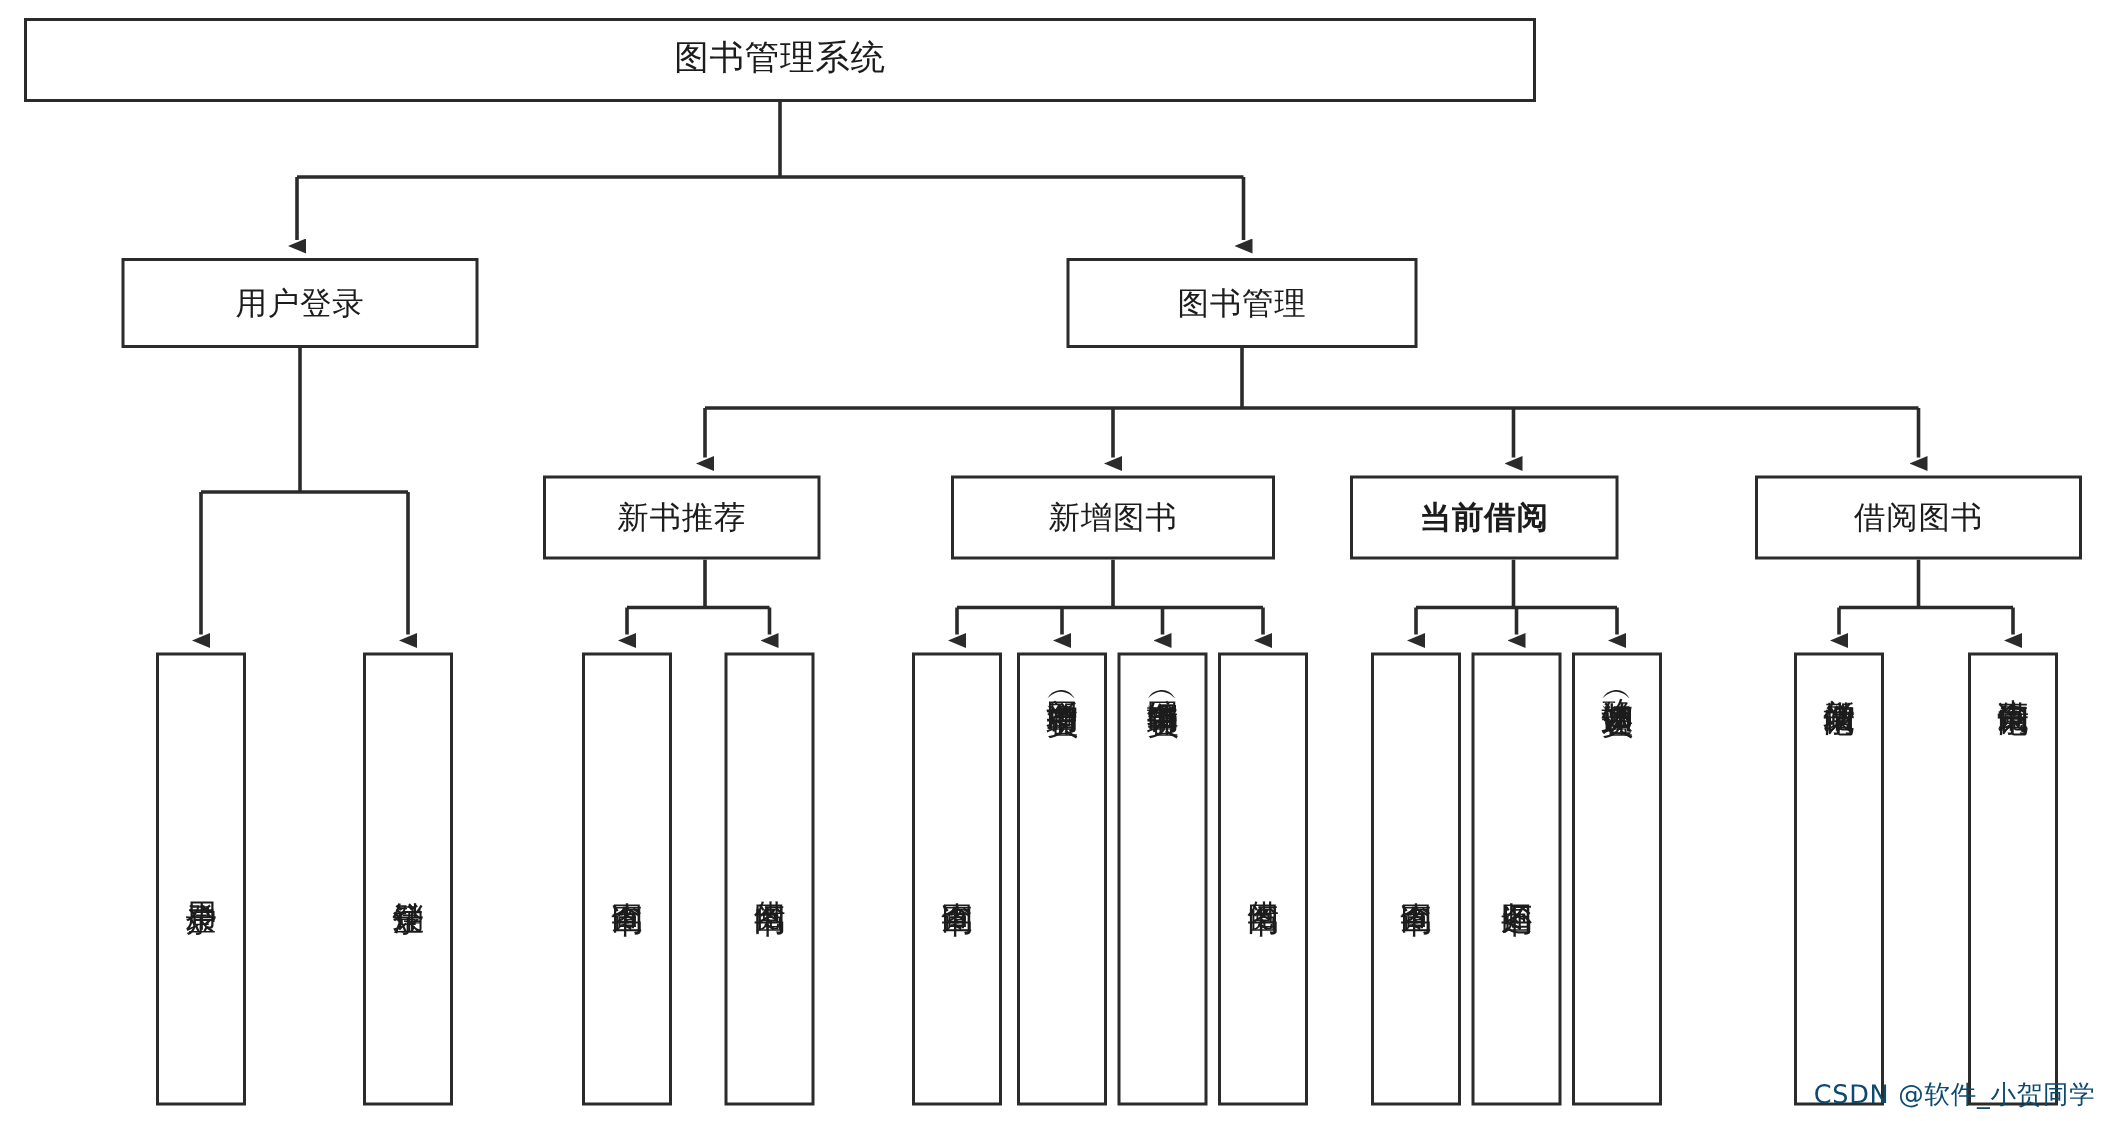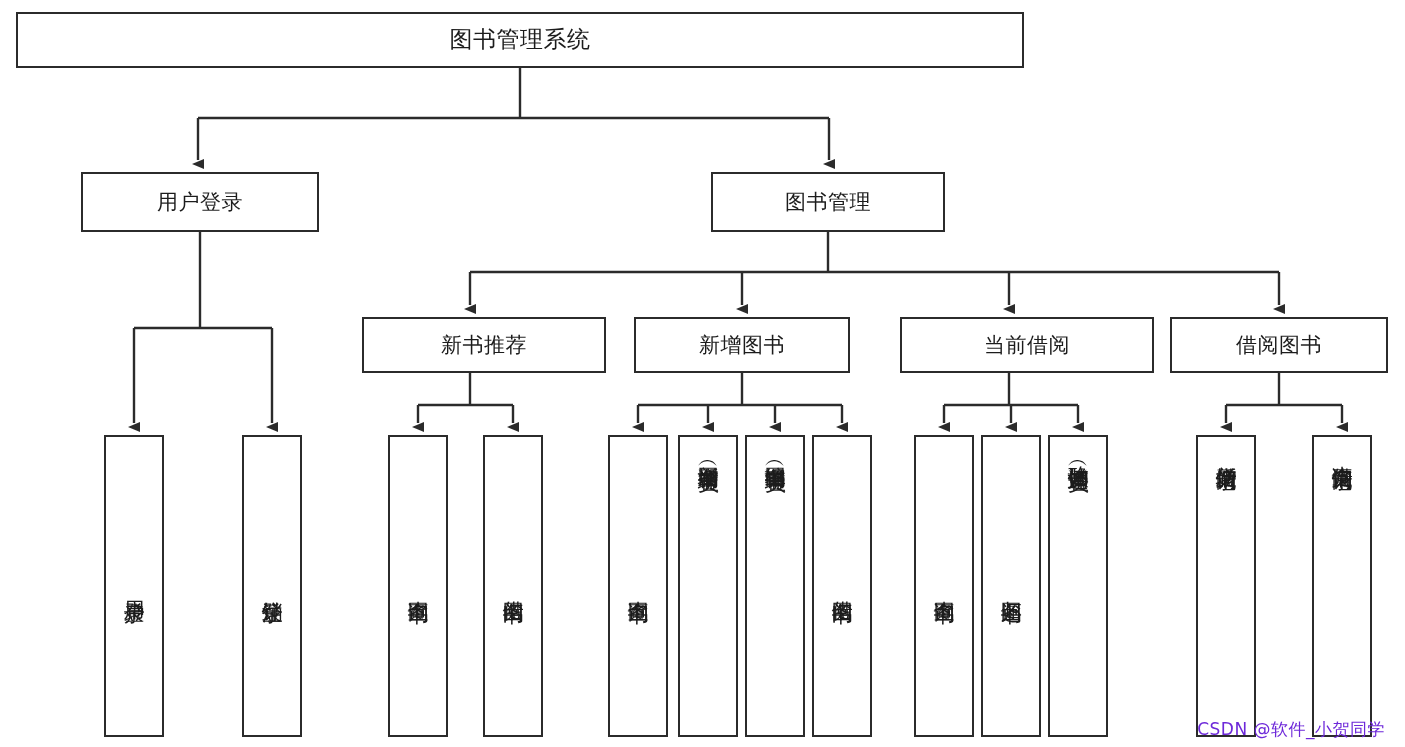--- a/index.html
+++ b/index.html
@@ -64,24 +64,24 @@
     line-height: 1.06;
     letter-spacing: 1px;
     white-space: nowrap;
   }
   .node.leaf.centered {
     align-items: center;
     padding-top: 0;
   }
   #watermark {
     position: absolute;
-    right: 20px;
+    right: 8px;
     bottom: 6px;
     font-size: 17px;
-    color: #6d28d9;
+    color: #0c4a6e;
     white-space: nowrap;
     letter-spacing: 0.5px;
   }
 </style>
 </head>
 <body>
 
 <div id="diagram-canvas">
 
   <svg id="edge-layer" viewBox="0 0 1405 747" width="1405" height="747" xmlns="http://www.w3.org/2000/svg">
@@ -141,27 +141,27 @@
   <div id="level2-container">
       <div class="node level2" style="left: 81px; top: 172px; width: 238px; height: 60px;">
         <span class="node-label">用户登录</span>
       </div>
       <div class="node level2" style="left: 711px; top: 172px; width: 234px; height: 60px; justify-content: center;">
         <span class="node-label">图书管理</span>
       </div>
     </div>
 
   <div id="level3-container">
-      <div class="node level3" style="left: 362px; top: 317px; width: 244px; height: 56px;">
+      <div class="node level3" style="left: 362px; top: 317px; width: 185px; height: 56px;">
         <span class="node-label">新书推荐</span>
       </div>
       <div class="node level3" style="left: 634px; top: 317px; width: 216px; height: 56px;">
         <span class="node-label">新增图书</span>
       </div>
-      <div class="node level3" style="left: 900px; top: 317px; width: 254px; height: 56px;">
+      <div class="node level3" style="left: 900px; top: 317px; width: 179px; height: 56px; font-weight: bold;">
         <span class="node-label">当前借阅</span>
       </div>
       <div class="node level3" style="left: 1170px; top: 317px; width: 218px; height: 56px;">
         <span class="node-label">借阅图书</span>
       </div>
     </div>
 
   <div id="leaf-container">
       <div class="node leaf centered" style="left: 104px; top: 435px; width: 60px; height: 302px;">
         <span class="node-label">用户登录</span>

